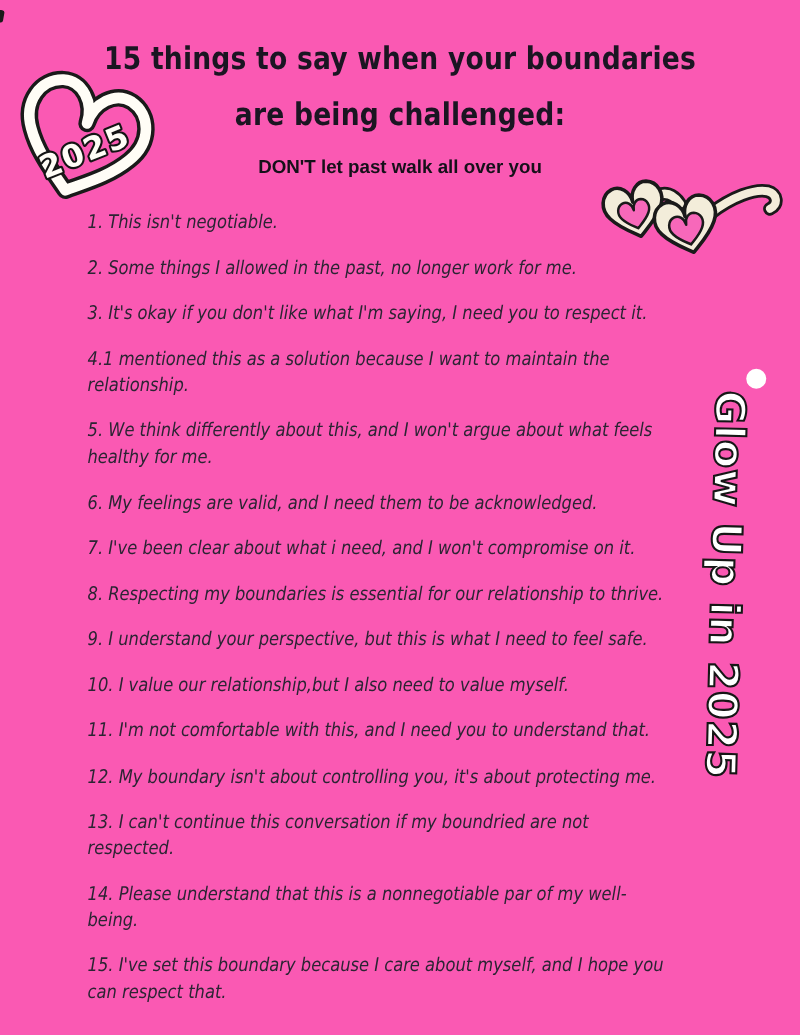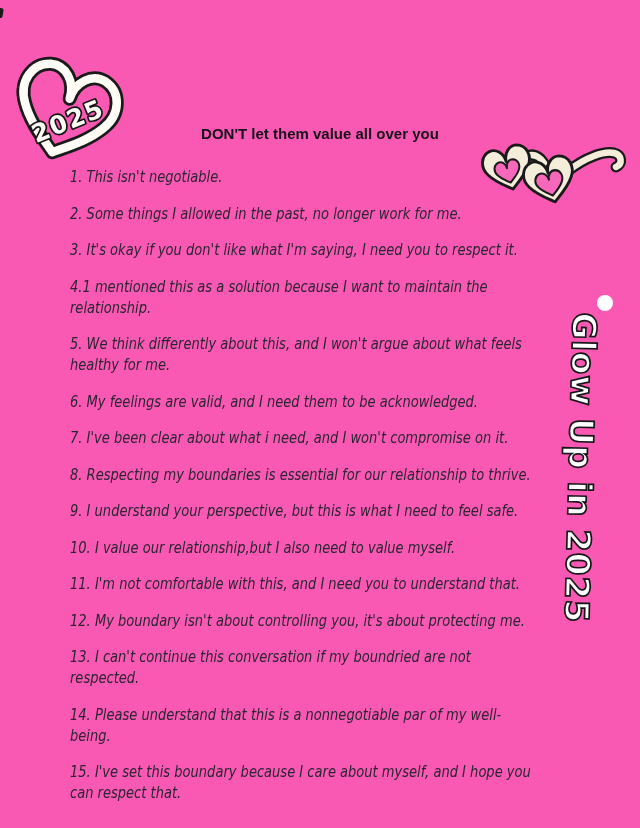--- a/index.html
+++ b/index.html
@@ -79,22 +79,26 @@
       <path d="M90,40 C108,26 126,20 136,22 C144,24 145,33 138,36" stroke="#F3EDDA" stroke-width="6.5"></path>
       <path d="M46,26 Q58,20 66,32" stroke="#1A1A1A" stroke-width="11"></path>
       <path d="M46,26 Q58,20 66,32" stroke="#F3EDDA" stroke-width="6.5"></path>
     </g>
     <use href="#ht" transform="translate(30,38) rotate(-14) scale(1.25)" fill="#F3EDDA" stroke="#1A1A1A" stroke-width="2.3" stroke-linejoin="round"></use>
     <use href="#ht" transform="translate(72,50) rotate(-14) scale(1.3)" fill="#F3EDDA" stroke="#1A1A1A" stroke-width="2.2" stroke-linejoin="round"></use>
     <use href="#ht" transform="translate(30,41) rotate(-14) scale(0.66)" fill="#F768BA" stroke="#1A1A1A" stroke-width="3" stroke-linejoin="round"></use>
     <use href="#ht" transform="translate(72,53) rotate(-14) scale(0.72)" fill="#F768BA" stroke="#1A1A1A" stroke-width="2.8" stroke-linejoin="round"></use>
   </svg>
 
+  <div class="title">
+    <div class="tl">15 things to say when your boundaries</div>
+    <div class="tl">are being challenged:</div>
+  </div>
 
-  <div class="subtitle">DON'T let them value all over you</div>
+  <div class="subtitle">DON'T let past walk all over you</div>
 
   <div class="list">
       <p class="item">1. This isn't negotiable.</p>
       <p class="item">2. Some things I allowed in the past, no longer work for me.</p>
       <p class="item">3. It's okay if you don't like what I'm saying, I need you to respect it.</p>
       <p class="item">4.1 mentioned this as a solution because I want to maintain the
 relationship.</p>
       <p class="item">5. We think differently about this, and I won't argue about what feels
 healthy for me.</p>
       <p class="item">6. My feelings are valid, and I need them to be acknowledged.</p>

